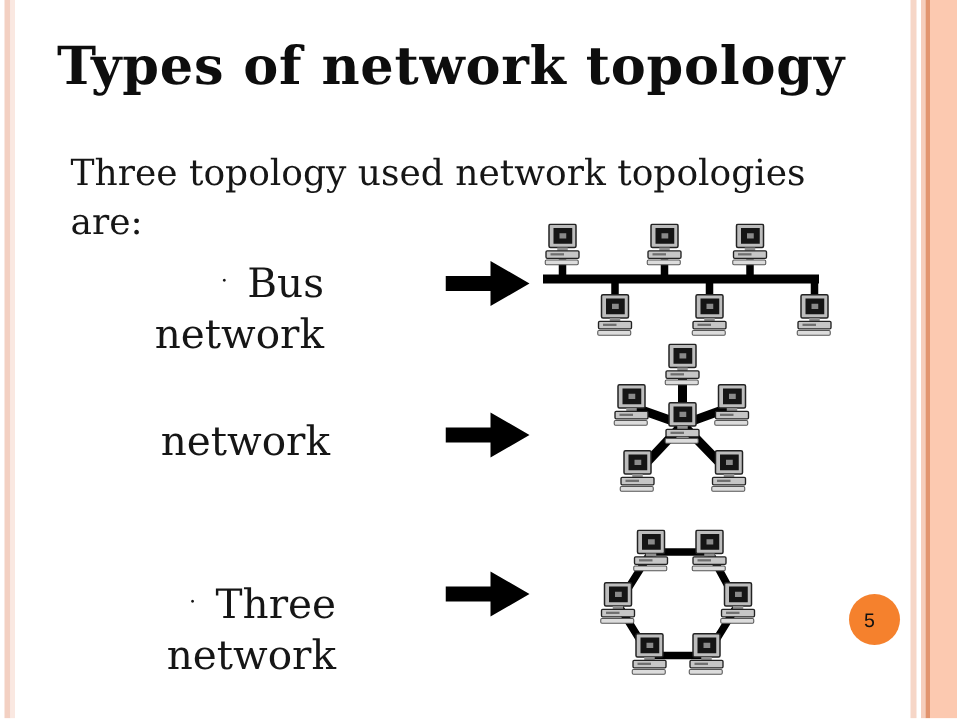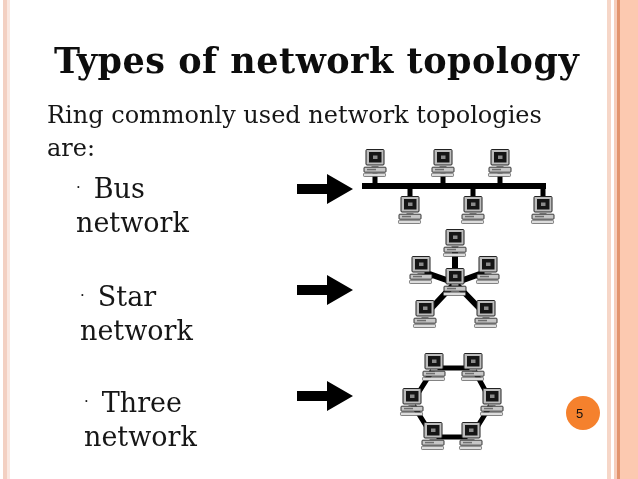--- a/index.html
+++ b/index.html
@@ -10,30 +10,30 @@
   
   .stripe{position:absolute;top:0;bottom:0;}
   .stripe-l1{left:3px;width:4px;background:#f3d0c2;}
   .stripe-l2{left:7px;width:3px;background:#fae8e1;}
   .stripe-r1{left:607px;width:4px;background:#f6d6c7;}
   .stripe-r2{left:614px;width:3px;background:#f6cdbb;}
   .stripe-r3{left:617px;width:3px;background:#e2946e;}
   .stripe-r4{left:620px;width:18px;background:#fcc9b0;}
 
   .title{
-    position:absolute;left:38px;top:24px;margin:16px;
+    position:absolute;left:38px;top:24px;margin:0;
     font-size:35px;font-weight:700;color:#0d0d0d;
     letter-spacing:.5px;white-space:nowrap;
   }
   .intro{
     position:absolute;left:47px;top:99px;width:512px;margin:0;
     font-size:24px;line-height:33px;
   }
   .bullet-item{
-    position:absolute;width:140px;text-align:left;
+    position:absolute;width:140px;text-align:right;
     font-size:27px;line-height:34px;
   }
   .bullet-item .dot{
     display:inline-block;font-size:15px;vertical-align:6px;margin-right:13px;
   }
   .item-0{left:76px;top:170px;}
   .item-1{left:80px;top:278px;}
   .item-2{left:84px;top:384px;}
 
   .arrow{position:absolute;left:297px;width:58px;height:34px;}
@@ -75,29 +75,28 @@
 
   <div class="stripe stripe-l1"></div>
   <div class="stripe stripe-l2"></div>
   <div class="stripe stripe-r1"></div>
   <div class="stripe stripe-r2"></div>
   <div class="stripe stripe-r3"></div>
   <div class="stripe stripe-r4"></div>
 
   <h1 class="title">Types of network topology</h1>
 
-  <p class="intro">Ring commonly used network topologies are:</p>
+  <p class="intro">Three topology used network topologies are:</p>
 
   <div class="bullet-item item-0">
     <div><span class="dot">·</span><span>Bus</span></div>
     <div>network</div>
   </div>
 
   <div class="bullet-item item-1">
-    <div><span class="dot">·</span><span>Star</span></div>
     <div>network</div>
   </div>
 
   <div class="bullet-item item-2">
     <div><span class="dot">·</span><span>Three</span></div>
     <div>network</div>
   </div>
 
   <svg class="arrow arrow-0" viewBox="0 0 58 34">
     <polygon points="0,12 30,12 30,2 56,17 30,32 30,22 0,22" fill="#000"></polygon>

